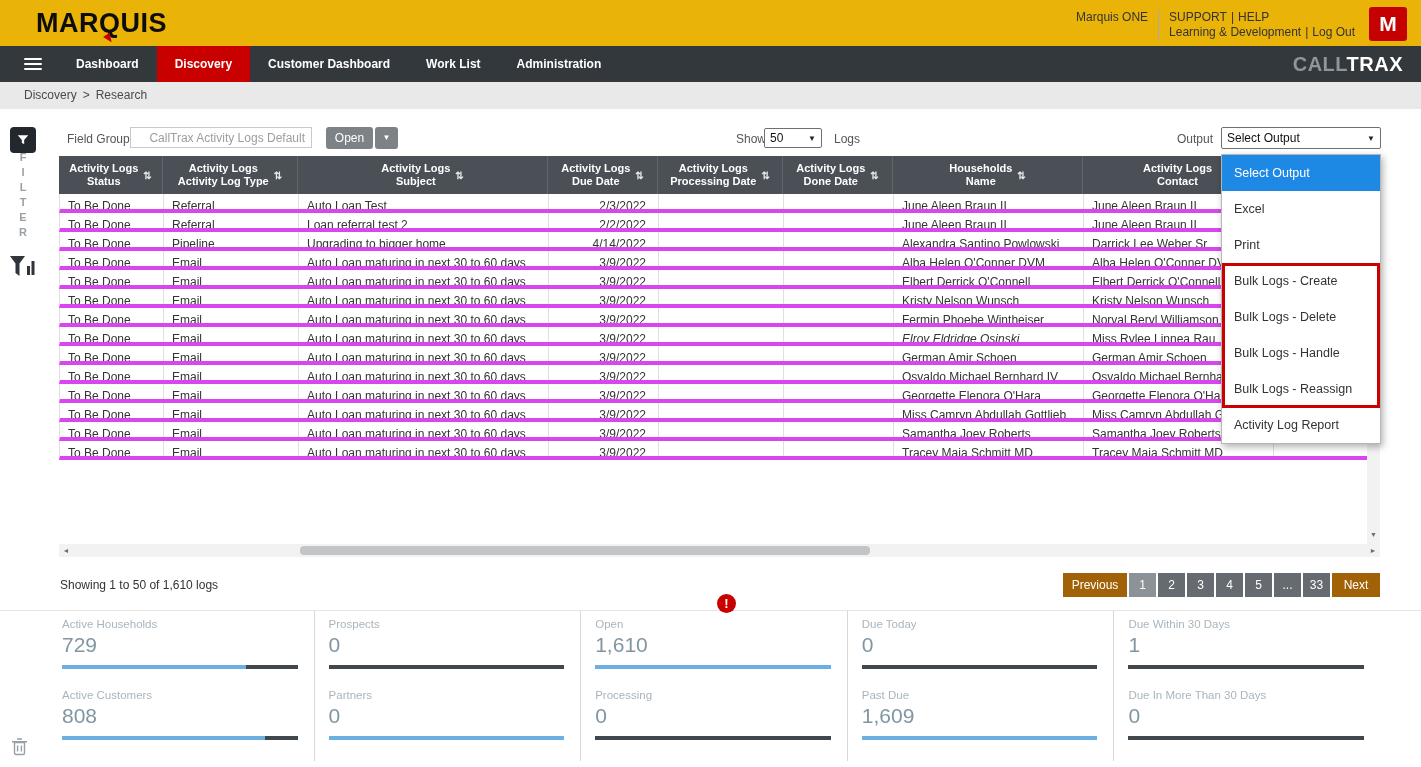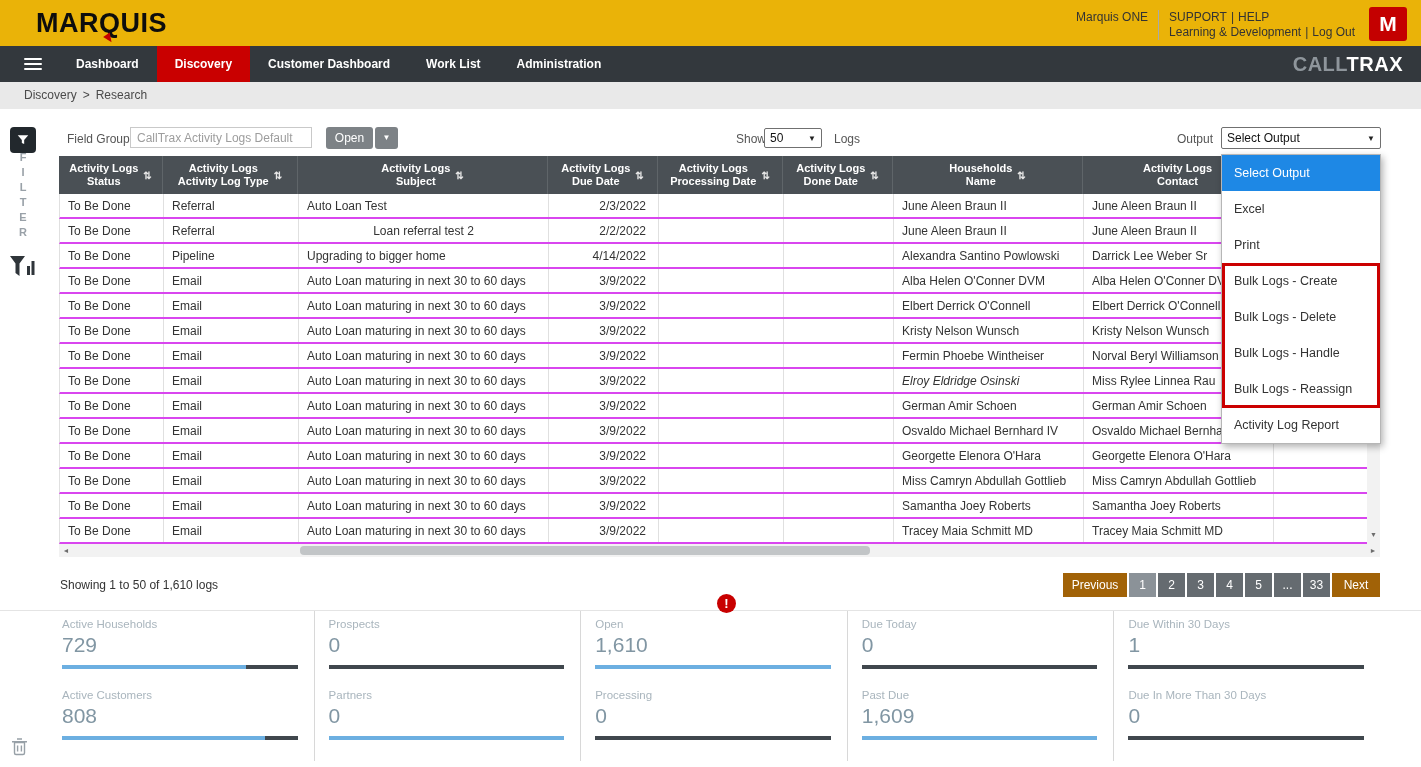--- a/index.html
+++ b/index.html
@@ -47,21 +47,21 @@
   .rail-letters div{font-size:11px;font-weight:bold;color:#99a1a8;line-height:15px;}
   .funnel2{position:absolute;left:9px;top:146px;width:28px;height:24px;cursor:pointer;}
   .trash{position:absolute;left:11px;bottom:7px;cursor:pointer;}
 
   
   .toolbar{display:contents;}
   .lbl{position:absolute;font-size:12px;color:#555;white-space:nowrap;}
   .fg-lbl{left:67px;top:132px;}
   .fg-input{position:absolute;left:130px;top:127px;width:182px;height:21px;border:1px solid #c9c9c9;
             box-sizing:border-box;font-family:"Liberation Sans",sans-serif;font-size:12px;color:#9d9d9d;
-            padding:3px 6px;outline:none;}
+            padding:3px 6px;outline:none;text-align:right;}
   .open-btn{position:absolute;left:326px;top:127px;width:47px;height:22px;background:#7d8286;color:#fff;
             font-size:12px;text-align:center;line-height:22px;border-radius:3px;cursor:pointer;}
   .open-arrow{position:absolute;left:375px;top:127px;width:23px;height:22px;background:#7d8286;color:#fff;
               font-size:8px;text-align:center;line-height:22px;border-radius:3px;cursor:pointer;}
   .show-lbl{left:736px;top:132px;}
   .select{position:absolute;background:#fff;border:1px solid #707070;box-sizing:border-box;
           display:flex;align-items:center;justify-content:space-between;padding:0 5px;font-size:12px;
           color:#111;border-radius:2px;cursor:pointer;}
   .show-sel{left:764px;top:128px;width:58px;height:20px;}
   .logs-lbl{left:834px;top:132px;}
@@ -69,21 +69,21 @@
   .out-sel{left:1221px;top:127px;width:160px;height:22px;}
   .chev{font-size:8px;color:#222;}
 
   
   .tablewrap{position:absolute;left:59px;top:156px;width:1321px;height:401px;}
   .thead{display:flex;height:38px;background:#4a5055;}
   .th{box-sizing:border-box;border-right:1px solid #5f6569;color:#fff;font-size:11px;font-weight:bold;
       display:flex;align-items:center;justify-content:center;gap:5px;text-align:center;cursor:pointer;}
   .th-lines{line-height:13px;}
   .sort{font-size:10px;color:#e8e8e8;}
-  .tbody .tr{display:flex;height:25px;border-bottom:2px solid #d946ef;border-left:1px solid #e0e0e0;
+  .tbody .tr{display:flex;height:19px;border-bottom:4px solid #d946ef;border-left:1px solid #e0e0e0;
              background:#fff;box-sizing:border-box;cursor:pointer;}
   .td{box-sizing:border-box;border-right:1px solid #e0e0e0;padding:0 8px;font-size:12px;color:#333;
       line-height:24px;white-space:nowrap;overflow:hidden;}
   .td.num{text-align:right;padding-right:12px;}
   .vscroll{position:absolute;left:1308px;top:38px;width:13px;height:350px;background:#f2f2f2;}
   .varrow{position:absolute;left:0;width:13px;height:14px;font-size:7px;color:#6d6d6d;text-align:center;
           line-height:14px;cursor:pointer;}
   .varrow.up{top:2px;}.varrow.down{bottom:2px;}
   .vthumb{position:absolute;left:2px;top:18px;width:9px;height:58px;background:#b6babd;border-radius:4px;cursor:pointer;}
   .hscroll{position:absolute;left:0;top:388px;width:1321px;height:13px;background:#f2f2f2;}
@@ -296,21 +296,21 @@
           <div class="td num" style="width: 110px;">2/3/2022</div>
           <div class="td" style="width: 125px;"></div>
           <div class="td" style="width: 110px;"></div>
           <div class="td" style="width: 190px;">June Aleen Braun II</div>
           <div class="td" style="width: 190px;">June Aleen Braun II</div>
           <div class="td" style="width: 94px;"></div>
         </div>
         <div class="tr">
           <div class="td" style="width: 104px;">To Be Done</div>
           <div class="td" style="width: 135px;">Referral</div>
-          <div class="td" style="width: 250px; text-align: center;">Loan referral test 2</div>
+          <div class="td" style="width: 250px;">Loan referral test 2</div>
           <div class="td num" style="width: 110px;">2/2/2022</div>
           <div class="td" style="width: 125px;"></div>
           <div class="td" style="width: 110px;"></div>
           <div class="td" style="width: 190px;">June Aleen Braun II</div>
           <div class="td" style="width: 190px;">June Aleen Braun II</div>
           <div class="td" style="width: 94px;"></div>
         </div>
         <div class="tr">
           <div class="td" style="width: 104px;">To Be Done</div>
           <div class="td" style="width: 135px;">Pipeline</div>

